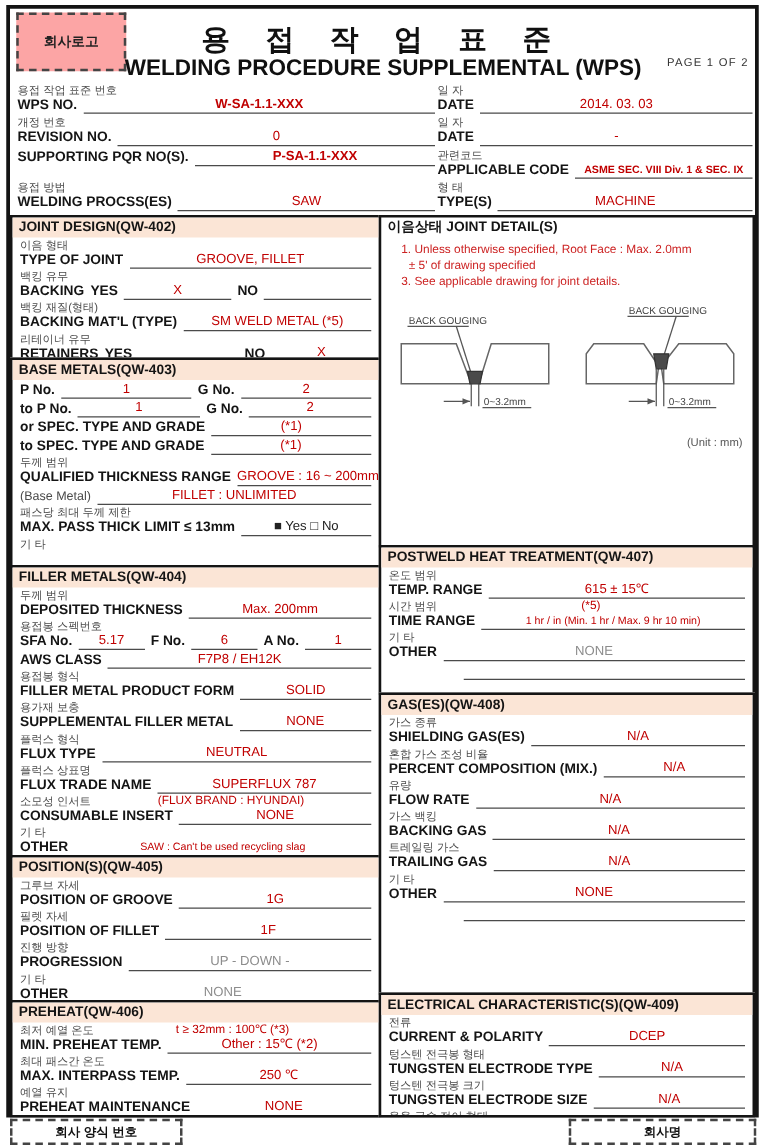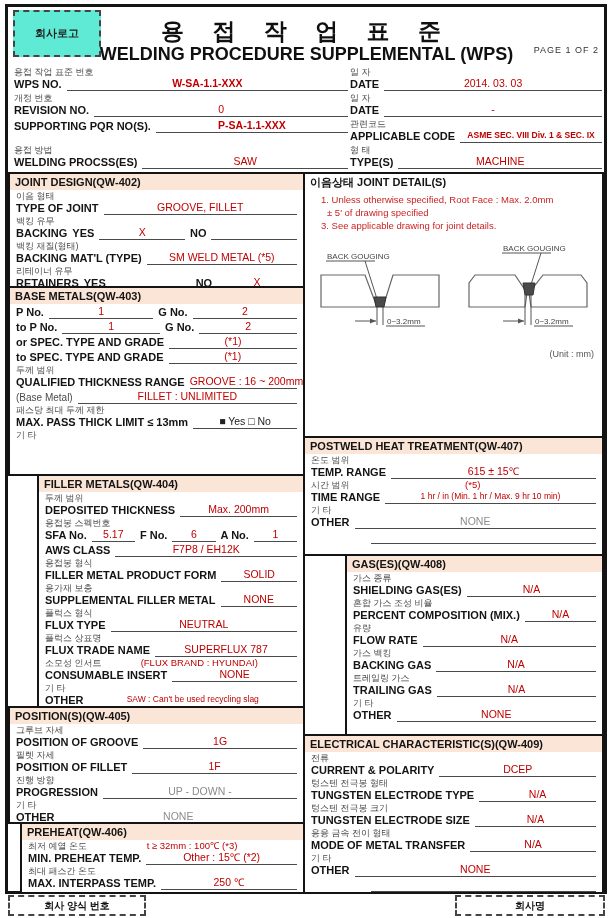--- a/index.html
+++ b/index.html
@@ -4,21 +4,21 @@
 <style>
   * { box-sizing: border-box; margin: 0; padding: 0; }
   html,body { background:#fff; }
   body { font-family: "Liberation Sans", sans-serif; color:#111; }
   .page { position:relative; width:613px; height:918px; background:#fff; overflow:hidden; }
 
   .outer-border { position:absolute; left:5px; top:4px; width:602px; height:890px; border:3px solid #141414; background:#fff; }
 
   .page-label { position:absolute; top:8px; right:14px; font-size:9px; color:#333; letter-spacing:1px;margin-top:37px; }
 
-  .logo-box { position:absolute; top:10px; left:13px; width:88px; height:47px; border:2px dashed #444; display:flex; align-items:center; justify-content:center; font-size:11px; font-weight:bold; color:#222; background:#5eead4; }
+  .logo-box { position:absolute; top:10px; left:13px; width:88px; height:47px; border:2px dashed #444; display:flex; align-items:center; justify-content:center; font-size:11px; font-weight:bold; color:#222; background:#fca5a5; }
 
   .title-kr { position:absolute; top:16px; left:0; width:100%; text-align:center; font-size:23px; font-weight:bold; letter-spacing:11px; color:#101010; }
   .title-en { position:absolute; top:44px; left:0; width:100%; text-align:center; font-size:18px; font-weight:bold; color:#101010; }
 
   .header-fields { position:absolute; top:67px; left:14px; width:586px; display:grid; grid-template-columns: 57% 43%; column-gap:2px; }
   .hf-cell { margin-bottom:2px; }
 
   .kr-line { display:flex; align-items:flex-end; min-height:10px; font-size:9px; color:#4a4a4a; line-height:10px; }
   .kr-line .krv { flex:1; text-align:center; font-size:9.5px; line-height:10px; }
   .main-line { display:flex; align-items:flex-end; min-height:14px; font-size:11px; line-height:13px; gap:5px; }
@@ -177,21 +177,21 @@
               <div class="main-line">
                 <span class="en">RETAINERS</span>
                 <span class="lab">YES</span>
                 <div class="val red">&nbsp;</div>
                 <span class="lab">NO</span>
                 <div class="val red">X</div>
               </div>
             </div>
           </div>
         </div>
-        <div class="section" style="height: 190px;">
+        <div class="section" style="height: 168px;">
           <div class="sec-title peach">BASE METALS(QW-403)</div>
           <div class="sec-body">
             <div class="frow">
               <div class="main-line">
                 <span class="lab">P No.</span>
                 <div class="val red">1</div>
                 <span class="lab">G No.</span>
                 <div class="val red">2</div>
               </div>
             </div>
@@ -239,21 +239,21 @@
                 <div class="val blk">■ Yes  □ No</div>
               </div>
             </div>
             <div class="frow">
               <div class="kr-line">
                 <span>기 타</span>
               </div>
             </div>
           </div>
         </div>
-        <div class="section" style="height: 234px; margin-left: 29px;">
+        <div class="section" style="height: 234px;">
           <div class="sec-title peach">FILLER METALS(QW-404)</div>
           <div class="sec-body">
             <div class="frow">
               <div class="kr-line">
                 <span>두께 범위</span>
               </div>
               <div class="main-line">
                 <span class="en">DEPOSITED THICKNESS</span>
                 <div class="val red">Max. 200mm</div>
               </div>
@@ -368,21 +368,21 @@
               <div class="kr-line">
                 <span>기 타</span>
               </div>
               <div class="main-line">
                 <span class="en">OTHER</span>
                 <div class="val gray">NONE</div>
               </div>
             </div>
           </div>
         </div>
-        <div class="section" style="flex: 1 1 0%; margin-left: 12px;">
+        <div class="section" style="flex: 1 1 0%;">
           <div class="sec-title peach">PREHEAT(QW-406)</div>
           <div class="sec-body">
             <div class="frow">
               <div class="kr-line">
                 <span>최저 예열 온도</span>
                 <span class="krv red">t ≥ 32mm : 100℃ (*3)</span>
               </div>
               <div class="main-line">
                 <span class="en">MIN. PREHEAT TEMP.</span>
                 <div class="val red">Other : 15℃ (*2)</div>
@@ -492,21 +492,21 @@
                 <div class="val gray">NONE</div>
               </div>
             </div>
             <div class="frow">
               <div class="main-line">
                 <div class="val gray" style="margin-left: 60px;">&nbsp;</div>
               </div>
             </div>
           </div>
         </div>
-        <div class="section" style="height: 182px; margin-left: 42px;">
+        <div class="section" style="height: 242px;">
           <div class="sec-title peach">GAS(ES)(QW-408)</div>
           <div class="sec-body">
             <div class="frow">
               <div class="kr-line">
                 <span>가스 종류</span>
               </div>
               <div class="main-line">
                 <span class="en">SHIELDING GAS(ES)</span>
                 <div class="val red">N/A</div>
               </div>

